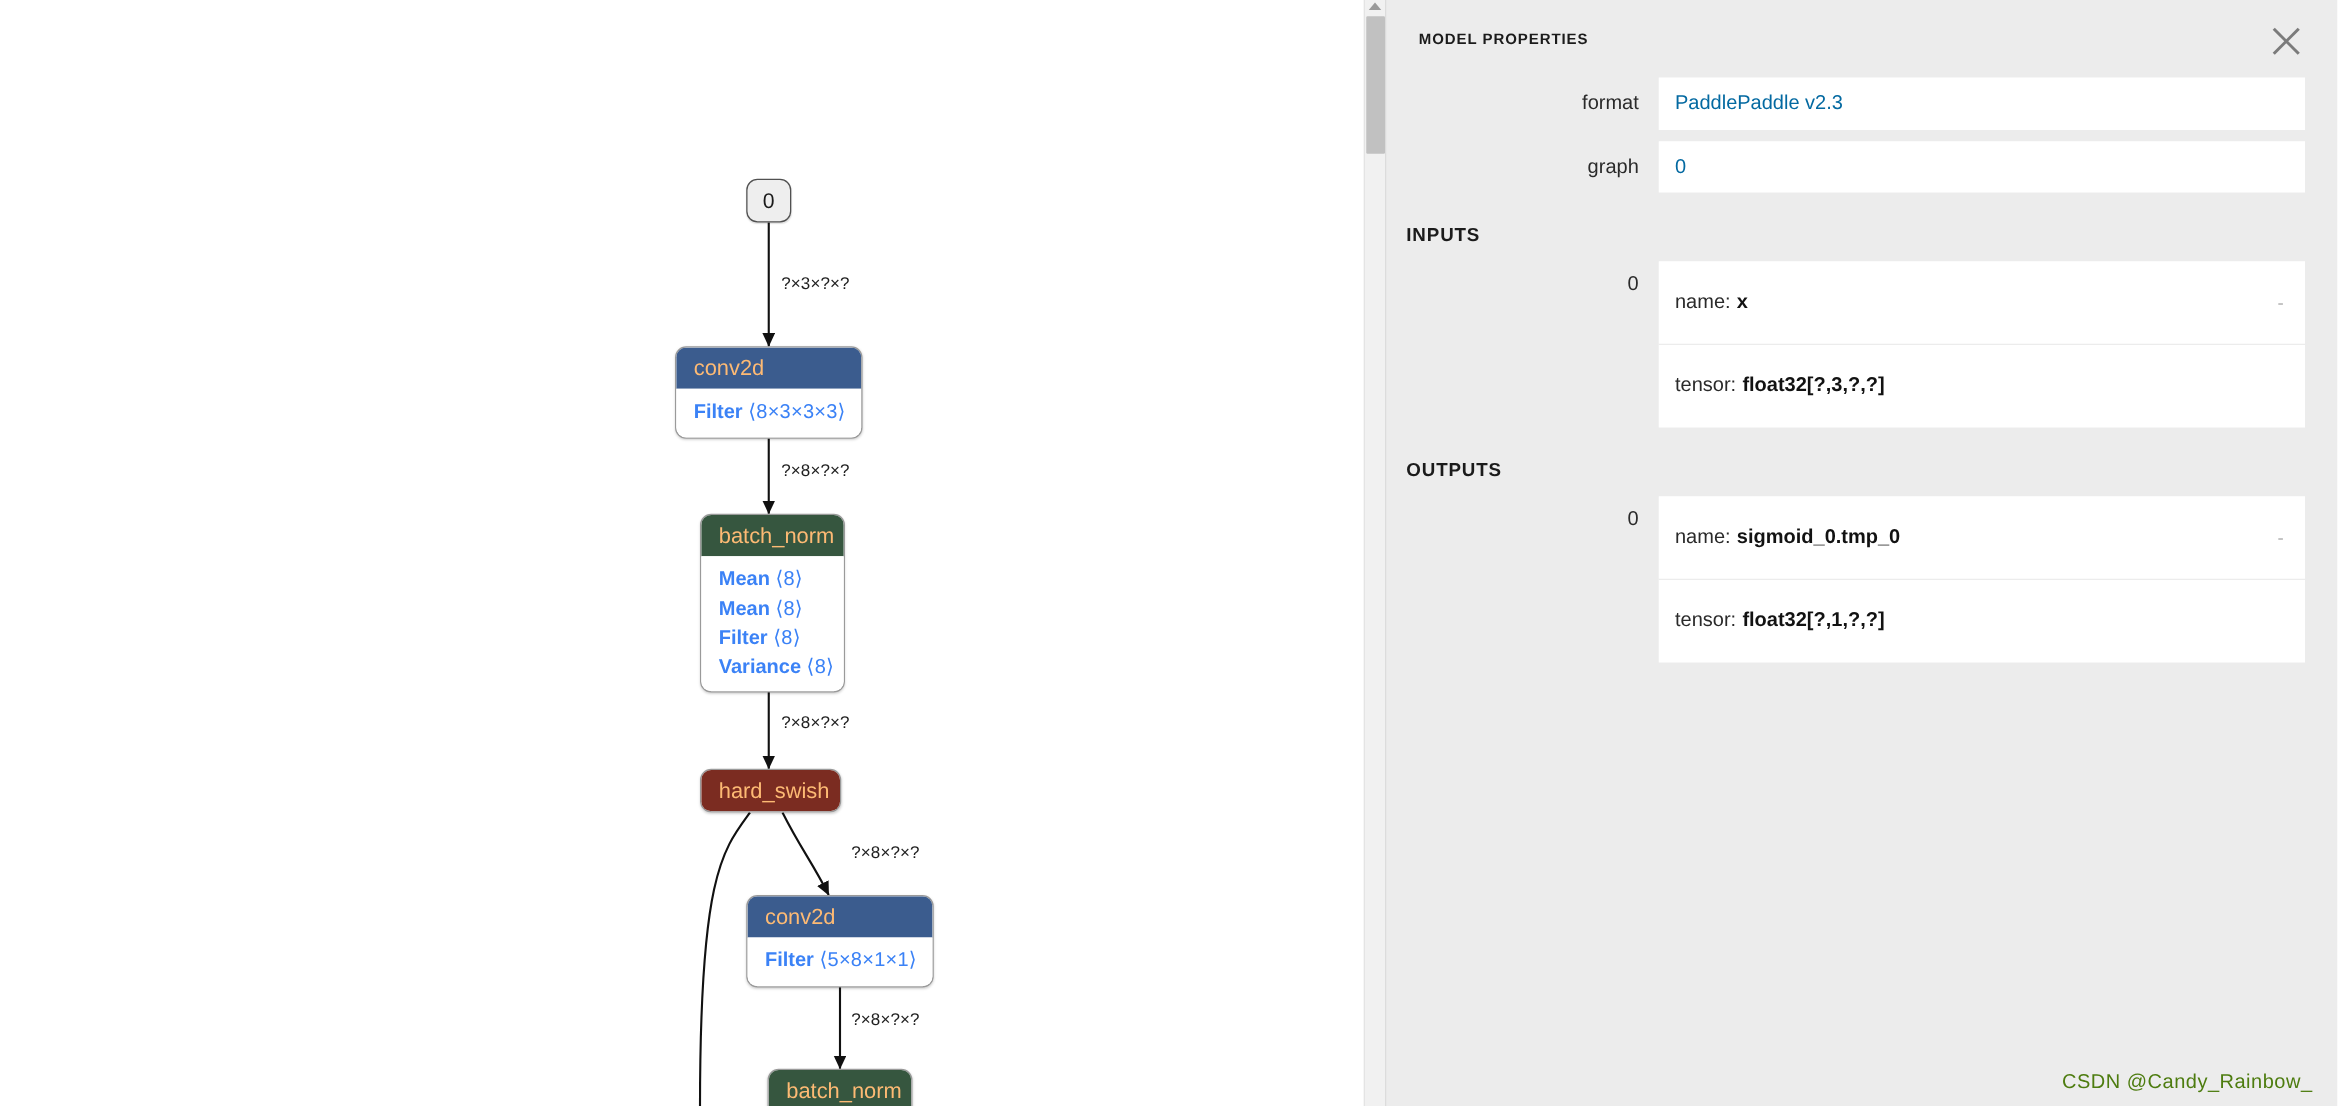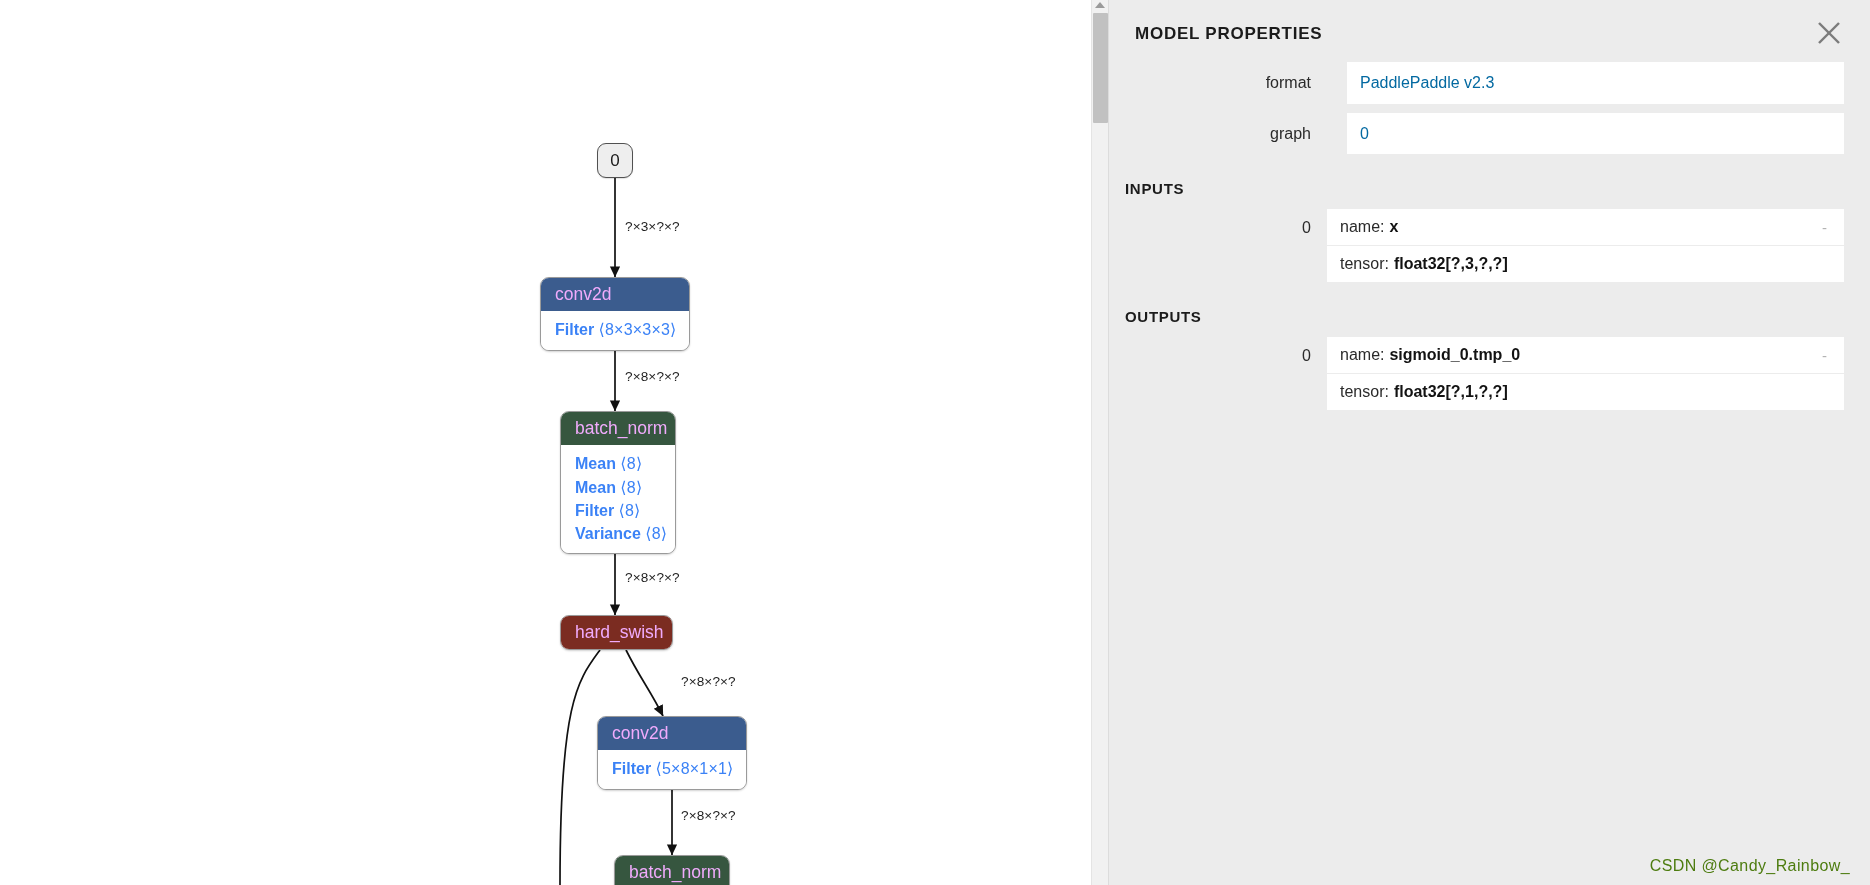--- a/index.html
+++ b/index.html
@@ -34,21 +34,21 @@
   }
 
   .op-node {
     border: 1.1px solid #9a9a9a;
     border-radius: 9px;
     background: #ffffff;
     box-shadow: 0 1px 2px rgba(0,0,0,.18);
     overflow: hidden;
   }
   .op-head {
-    color: #f0abfc;
+    color: #fdba74;
     font-size: 17.5px;
     padding: 7px 14px 8px 14px;
     line-height: 1.05;
     white-space: nowrap;
   }
   .op-head.blue  { background: #3b5c8e; }
   .op-head.green { background: #36563f; }
   .op-head.red   { background: #7b2c21; }
 
   .op-body {
@@ -102,37 +102,36 @@
     width: 762px; height: 885px;
     background: #ececec;
     border-left: 1px solid #dcdcdc;
   }
   #sidebar-header {
     position: relative;
     padding: 24px 26px 0 26px;
     height: 62px;
   }
   .panel-title {
-    font-size: 17px;
+    font-size: 12px;
     font-weight: bold;
     letter-spacing: .75px;
     color: #1b1b1b;
   }
   #close-btn {
     position: absolute; right: 22px; top: 14px;
     width: 38px; height: 38px;
     display: flex; align-items: center; justify-content: center;
     cursor: pointer;
   }
 
   .prop-row {
     display: flex;
     align-items: stretch;
     margin: 0 26px 9px 26px;
-    gap: 20px;
   }
   .prop-label {
     width: 192px;
     text-align: right;
     padding-right: 16px;
     font-size: 16px;
     color: #2a2a2a;
     display: flex; align-items: center; justify-content: flex-end;
     line-height: 1.2;
   }
@@ -166,21 +165,21 @@
     font-size: 16px;
     color: #2a2a2a;
     padding-top: 10px;
   }
   .io-card {
     flex: 1;
     background: #ffffff;
   }
   .io-line {
     display: flex; align-items: center;
-    padding: 9px 13px;
+    padding: 24px 13px;
     font-size: 16px;
     color: #222222;
     min-height: 36px;
   }
   .io-line.top { border-bottom: 1px solid #ececec; }
   .io-line .k { color: #2a2a2a; }
   .io-line .v { font-weight: bold; color: #121212; margin-left: 5px; }
   .io-line .spacer { flex: 1; }
   .io-line .dash { color: #b3b3b3; font-size: 15px; padding-right: 4px; }
 

